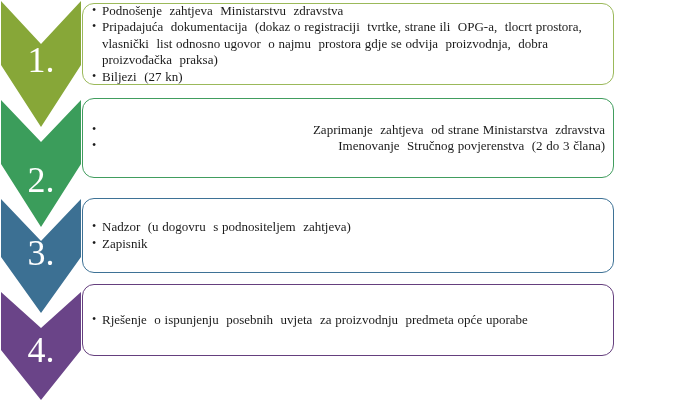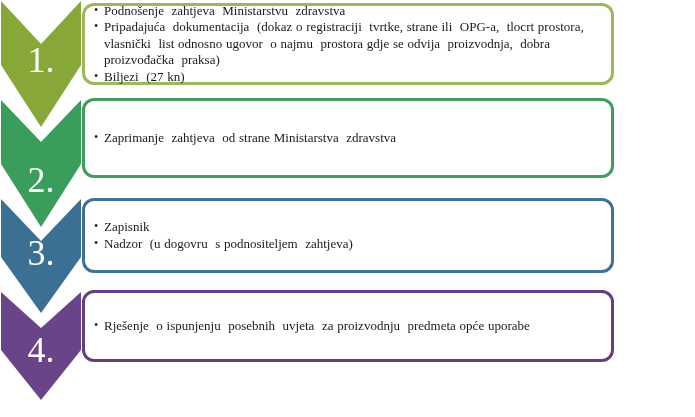--- a/index.html
+++ b/index.html
@@ -21,29 +21,29 @@
   }
   .n1{top:42px;}
   .n2{top:162px;}
   .n3{top:235px;}
   .n4{top:332px;}
   .box{
     position:absolute;
     left:82px;width:532px;
     box-sizing:border-box;
     background:#ffffff;
-    border:3px solid #7f1d1d;
+    border:1px solid #7f1d1d;
     border-radius:12px;
     display:flex;flex-direction:column;justify-content:center;
     padding:4px 8px 4px 6px;
   }
   .b1{top:3px;height:82px;}
-  .b2{top:98px;height:80px;}
+  .b2{top:98px;height:80px;text-align:right;}
   .b3{top:198px;height:75px;}
-  .b4{top:290px;height:72px;}
+  .b4{top:284px;height:72px;}
   .box ul{margin:0;padding:0 0 0 2px;list-style:none;}
   .box li{
     position:relative;
     padding-left:11px;
     font-size:13px;line-height:1.26;
     color:#1a1a1a;
     white-space:pre-wrap;
     word-spacing:0.5px;
   }
   .box li::before{
@@ -73,27 +73,28 @@
     <ul>
       <li>Podnošenje  zahtjeva  Ministarstvu  zdravstva</li>
       <li>Pripadajuća  dokumentacija  (dokaz o registraciji  tvrtke, strane ili  OPG-a,  tlocrt prostora, vlasnički  list odnosno ugovor  o najmu  prostora gdje se odvija  proizvodnja,  dobra proizvođačka  praksa)</li>
       <li>Biljezi  (27 kn)</li>
     </ul>
   </div>
 
   <div class="box b2" style="border-color: rgb(65, 157, 94);">
     <ul>
       <li>Zaprimanje  zahtjeva  od strane Ministarstva  zdravstva</li>
+      <li>Imenovanje  Stručnog povjerenstva  (2 do 3 člana)</li>
     </ul>
   </div>
 
   <div class="box b3" style="border-color: rgb(62, 114, 150);">
     <ul>
+      <li>Nadzor  (u dogovru  s podnositeljem  zahtjeva)</li>
       <li>Zapisnik</li>
-      <li>Nadzor  (u dogovru  s podnositeljem  zahtjeva)</li>
     </ul>
   </div>
 
   <div class="box b4" style="border-color: rgb(101, 63, 126);">
     <ul>
       <li>Rješenje  o ispunjenju  posebnih  uvjeta  za proizvodnju  predmeta opće uporabe</li>
     </ul>
   </div>
 
 </div>

